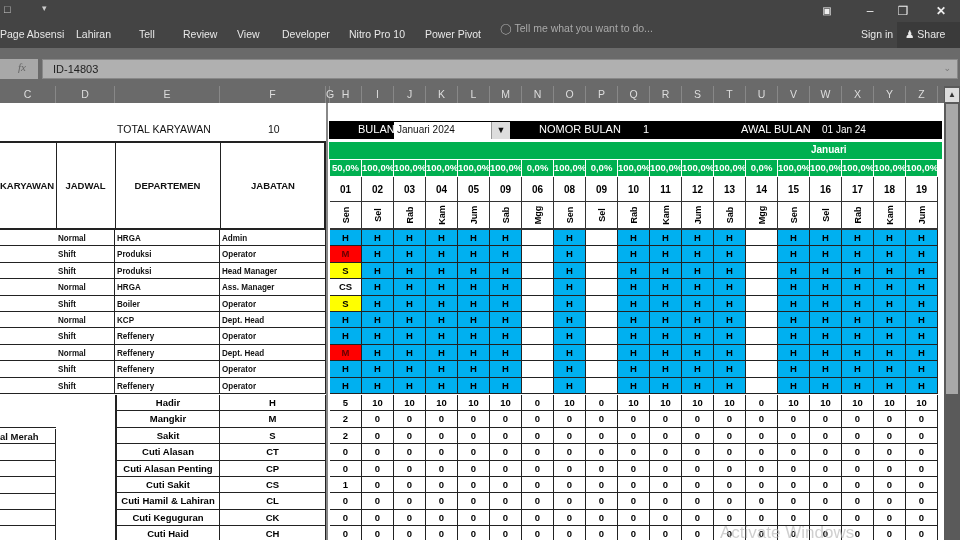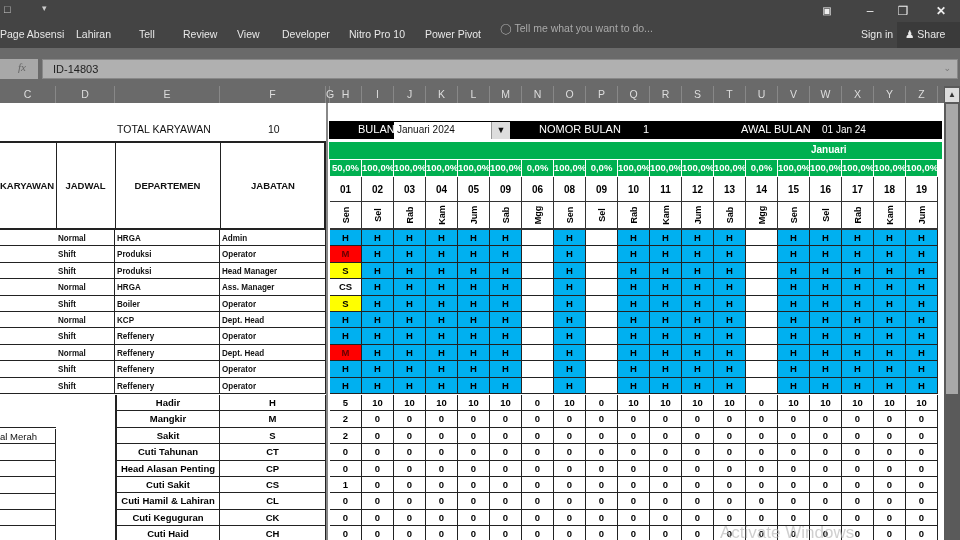--- a/index.html
+++ b/index.html
@@ -521,42 +521,42 @@
       <div class="sum" style="left: 618px; top: 324.8px; width: 32px; height: 16.4px;">0</div>
       <div class="sum" style="left: 650px; top: 324.8px; width: 32px; height: 16.4px;">0</div>
       <div class="sum" style="left: 682px; top: 324.8px; width: 32px; height: 16.4px;">0</div>
       <div class="sum" style="left: 714px; top: 324.8px; width: 32px; height: 16.4px;">0</div>
       <div class="sum" style="left: 746px; top: 324.8px; width: 32px; height: 16.4px;">0</div>
       <div class="sum" style="left: 778px; top: 324.8px; width: 32px; height: 16.4px;">0</div>
       <div class="sum" style="left: 810px; top: 324.8px; width: 32px; height: 16.4px;">0</div>
       <div class="sum" style="left: 842px; top: 324.8px; width: 32px; height: 16.4px;">0</div>
       <div class="sum" style="left: 874px; top: 324.8px; width: 32px; height: 16.4px;">0</div>
       <div class="sum" style="left: 906px; top: 324.8px; width: 32px; height: 16.4px;">0</div>
-      <div class="sum" style="left: 115px; top: 341.2px; width: 105px; height: 16.4px; border-left: 2px solid rgb(34, 34, 34);">Cuti Tahunan</div>
+      <div class="sum" style="left: 115px; top: 341.2px; width: 105px; height: 16.4px; border-left: 2px solid rgb(34, 34, 34);">Cuti Alasan</div>
       <div class="sum" style="left: 220px; top: 341.2px; width: 106px; height: 16.4px;">CT</div>
       <div class="sum" style="left: 330px; top: 341.2px; width: 32px; height: 16.4px;">0</div>
       <div class="sum" style="left: 362px; top: 341.2px; width: 32px; height: 16.4px;">0</div>
       <div class="sum" style="left: 394px; top: 341.2px; width: 32px; height: 16.4px;">0</div>
       <div class="sum" style="left: 426px; top: 341.2px; width: 32px; height: 16.4px;">0</div>
       <div class="sum" style="left: 458px; top: 341.2px; width: 32px; height: 16.4px;">0</div>
       <div class="sum" style="left: 490px; top: 341.2px; width: 32px; height: 16.4px;">0</div>
       <div class="sum" style="left: 522px; top: 341.2px; width: 32px; height: 16.4px;">0</div>
       <div class="sum" style="left: 554px; top: 341.2px; width: 32px; height: 16.4px;">0</div>
       <div class="sum" style="left: 586px; top: 341.2px; width: 32px; height: 16.4px;">0</div>
       <div class="sum" style="left: 618px; top: 341.2px; width: 32px; height: 16.4px;">0</div>
       <div class="sum" style="left: 650px; top: 341.2px; width: 32px; height: 16.4px;">0</div>
       <div class="sum" style="left: 682px; top: 341.2px; width: 32px; height: 16.4px;">0</div>
       <div class="sum" style="left: 714px; top: 341.2px; width: 32px; height: 16.4px;">0</div>
       <div class="sum" style="left: 746px; top: 341.2px; width: 32px; height: 16.4px;">0</div>
       <div class="sum" style="left: 778px; top: 341.2px; width: 32px; height: 16.4px;">0</div>
       <div class="sum" style="left: 810px; top: 341.2px; width: 32px; height: 16.4px;">0</div>
       <div class="sum" style="left: 842px; top: 341.2px; width: 32px; height: 16.4px;">0</div>
       <div class="sum" style="left: 874px; top: 341.2px; width: 32px; height: 16.4px;">0</div>
       <div class="sum" style="left: 906px; top: 341.2px; width: 32px; height: 16.4px;">0</div>
-      <div class="sum" style="left: 115px; top: 357.6px; width: 105px; height: 16.4px; border-left: 2px solid rgb(34, 34, 34);">Head Alasan Penting</div>
+      <div class="sum" style="left: 115px; top: 357.6px; width: 105px; height: 16.4px; border-left: 2px solid rgb(34, 34, 34);">Cuti Alasan Penting</div>
       <div class="sum" style="left: 220px; top: 357.6px; width: 106px; height: 16.4px;">CP</div>
       <div class="sum" style="left: 330px; top: 357.6px; width: 32px; height: 16.4px;">0</div>
       <div class="sum" style="left: 362px; top: 357.6px; width: 32px; height: 16.4px;">0</div>
       <div class="sum" style="left: 394px; top: 357.6px; width: 32px; height: 16.4px;">0</div>
       <div class="sum" style="left: 426px; top: 357.6px; width: 32px; height: 16.4px;">0</div>
       <div class="sum" style="left: 458px; top: 357.6px; width: 32px; height: 16.4px;">0</div>
       <div class="sum" style="left: 490px; top: 357.6px; width: 32px; height: 16.4px;">0</div>
       <div class="sum" style="left: 522px; top: 357.6px; width: 32px; height: 16.4px;">0</div>
       <div class="sum" style="left: 554px; top: 357.6px; width: 32px; height: 16.4px;">0</div>
       <div class="sum" style="left: 586px; top: 357.6px; width: 32px; height: 16.4px;">0</div>
@@ -650,21 +650,21 @@
       <div class="sum" style="left: 714px; top: 423.2px; width: 32px; height: 16.4px;">0</div>
       <div class="sum" style="left: 746px; top: 423.2px; width: 32px; height: 16.4px;">0</div>
       <div class="sum" style="left: 778px; top: 423.2px; width: 32px; height: 16.4px;">0</div>
       <div class="sum" style="left: 810px; top: 423.2px; width: 32px; height: 16.4px;">0</div>
       <div class="sum" style="left: 842px; top: 423.2px; width: 32px; height: 16.4px;">0</div>
       <div class="sum" style="left: 874px; top: 423.2px; width: 32px; height: 16.4px;">0</div>
       <div class="sum" style="left: 906px; top: 423.2px; width: 32px; height: 16.4px;">0</div>
     </div>
 
   <div class="abs" style="left:0;top:326px;width:56px;height:111px;border-right:1px solid #222"></div>
-  <div class="cell" style="left:0;top:328px;font-weight:normal">al Merah</div>
+  <div class="cell" style="left:0;top:328px;font-weight:bold">al Merah</div>
   <div id="sidelines">
       <div class="abs" style="left: 0px; top: 324px; width: 56px; height: 1px; background: rgb(34, 34, 34);"></div>
       <div class="abs" style="left: 0px; top: 340.4px; width: 56px; height: 1px; background: rgb(34, 34, 34);"></div>
       <div class="abs" style="left: 0px; top: 356.8px; width: 56px; height: 1px; background: rgb(34, 34, 34);"></div>
       <div class="abs" style="left: 0px; top: 373.2px; width: 56px; height: 1px; background: rgb(34, 34, 34);"></div>
       <div class="abs" style="left: 0px; top: 389.6px; width: 56px; height: 1px; background: rgb(34, 34, 34);"></div>
       <div class="abs" style="left: 0px; top: 406px; width: 56px; height: 1px; background: rgb(34, 34, 34);"></div>
       <div class="abs" style="left: 0px; top: 422.4px; width: 56px; height: 1px; background: rgb(34, 34, 34);"></div>
     </div>
 

